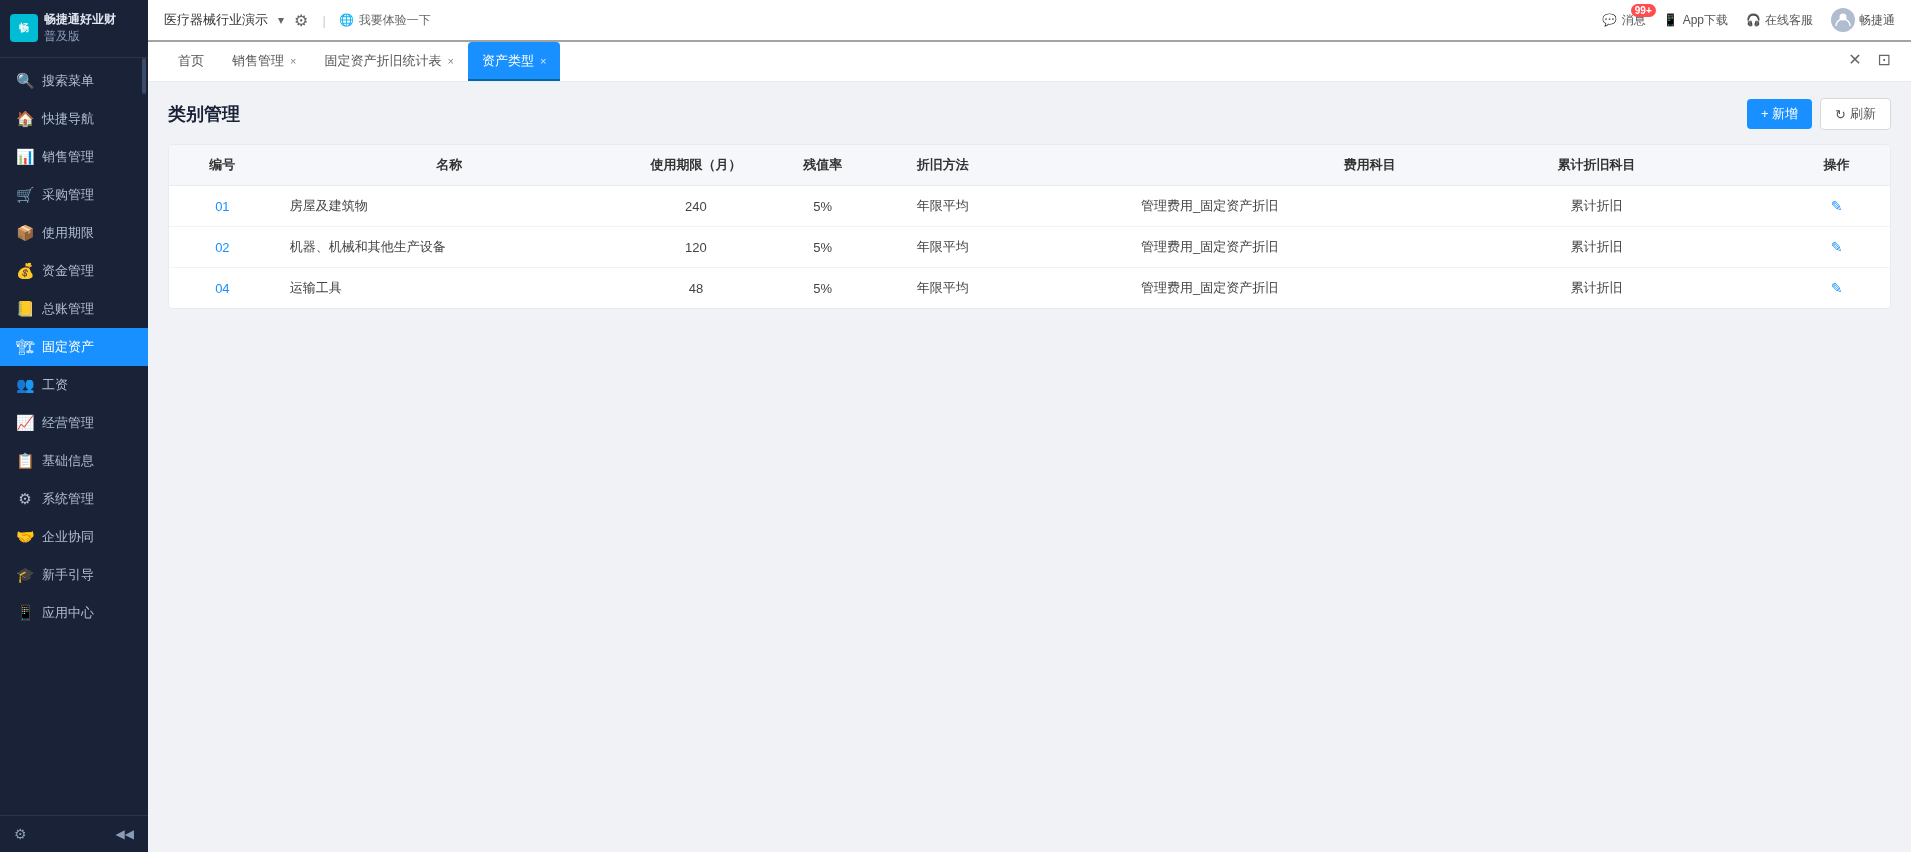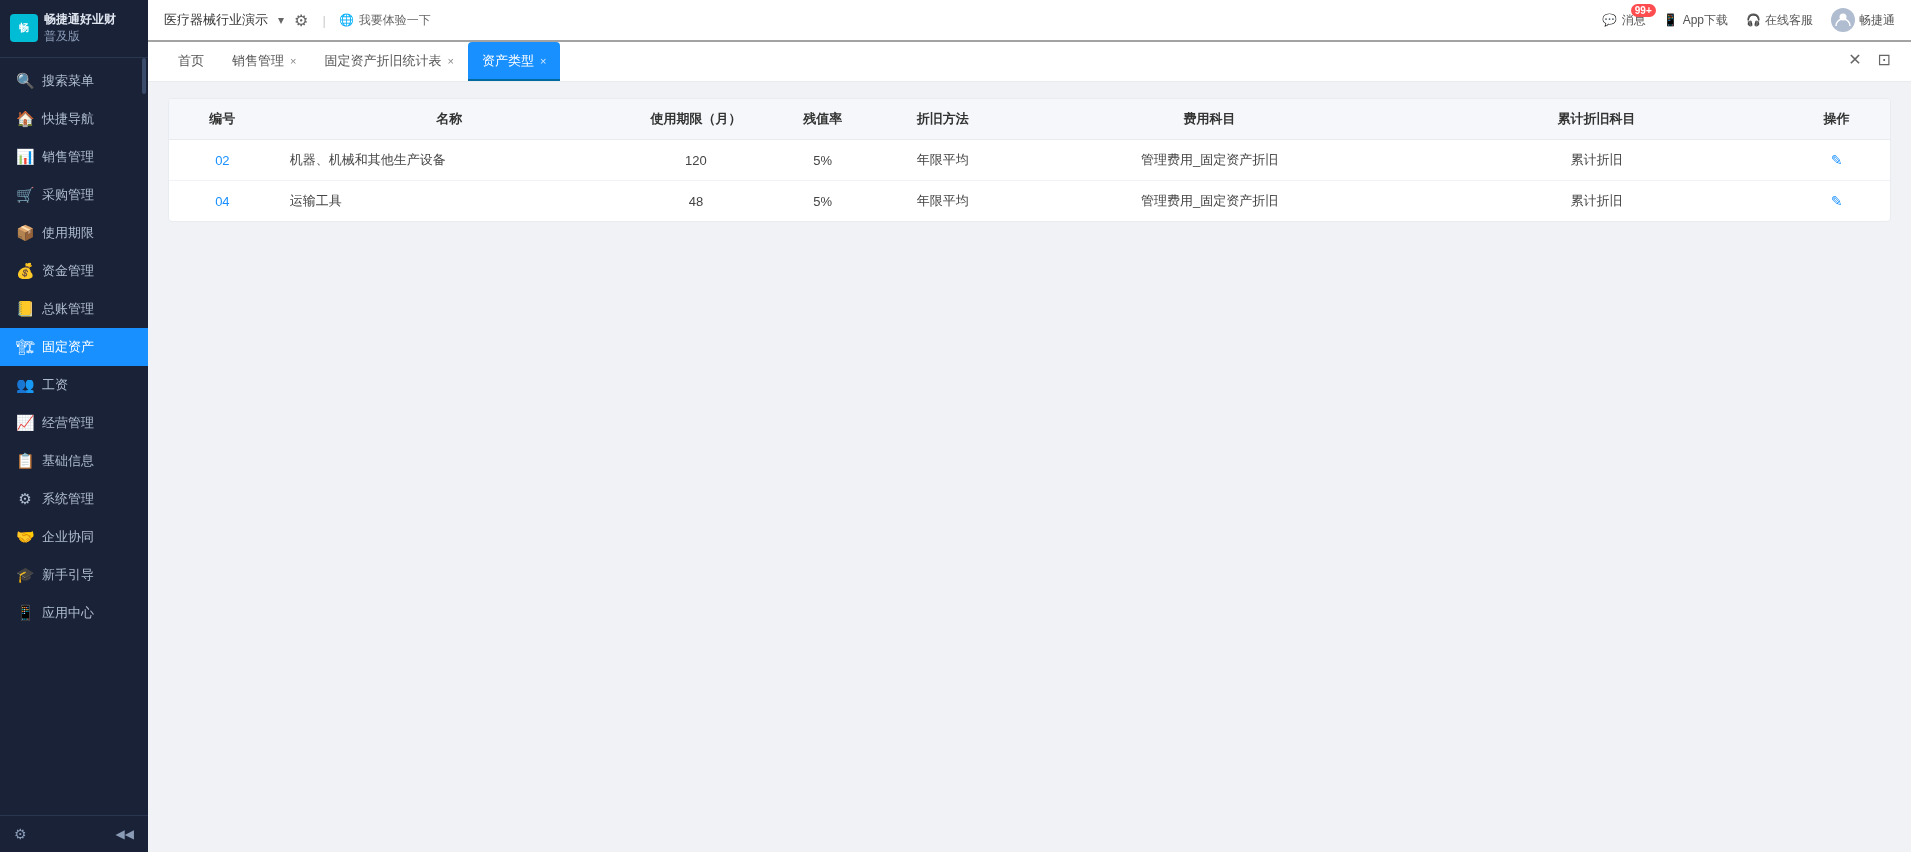--- a/index.html
+++ b/index.html
@@ -129,21 +129,21 @@
     tbody tr:last-child { border-bottom: none; }
     tbody td { padding: 11px 14px; text-align: center; color: #444; font-size: 13px; }
     tbody td.name-cell { text-align: left; }
     tbody td.edit-cell { color: #1890ff; cursor: pointer; font-size: 14px; }
 
     .col-code { width: 80px; }
     .col-name { width: 260px; }
     .col-period { width: 110px; }
     .col-residual { width: 80px; text-align: center; }
     .col-method { width: 100px; }
-    .col-expense { width: 300px; }
+    .col-expense { width: 300px; text-align: right; }
     .col-accum { width: 280px; }
     .col-action { width: 80px; }
   </style>
 </head>
 <body>
 
 <div class="sidebar">
   <div class="sidebar-header">
     <div class="sidebar-logo-icon">畅</div>
     <div>
@@ -280,36 +280,56 @@
       <span>资产类型</span>
       <span class="tab-close">×</span>
     </div>
     <div class="tabbar-right">
       <span class="tabbar-icon-btn">✕</span>
       <span class="tabbar-icon-btn">⊡</span>
     </div>
   </div>
 
   <div class="content">
+    <div class="page-header">
+      <h2 class="page-title">类别管理</h2>
+      <div class="page-actions">
+        <button class="btn-primary">+ 新增</button>
+        <button class="btn-default">
+          <span>↻</span>
+          <span>刷新</span>
+        </button>
+      </div>
+    </div>
 
     <div class="table-wrap">
       <table>
         <thead>
           <tr>
             <th class="col-code">编号</th>
             <th class="col-name">名称</th>
             <th class="col-period">使用期限（月）</th>
             <th class="col-residual">残值率</th>
             <th class="col-method">折旧方法</th>
             <th class="col-expense">费用科目</th>
             <th class="col-accum">累计折旧科目</th>
             <th class="col-action">操作</th>
           </tr>
         </thead>
         <tbody id="table-body">
+        <tr>
+    <td style="color:#1890ff;">01</td>
+    <td class="name-cell">房屋及建筑物</td>
+    <td>240</td>
+    <td>5%</td>
+    <td>年限平均</td>
+    <td>管理费用_固定资产折旧</td>
+    <td>累计折旧</td>
+    <td class="edit-cell">✎</td>
+  </tr>
             <tr>
     <td style="color:#1890ff;">02</td>
     <td class="name-cell">机器、机械和其他生产设备</td>
     <td>120</td>
     <td>5%</td>
     <td>年限平均</td>
     <td>管理费用_固定资产折旧</td>
     <td>累计折旧</td>
     <td class="edit-cell">✎</td>
   </tr>

